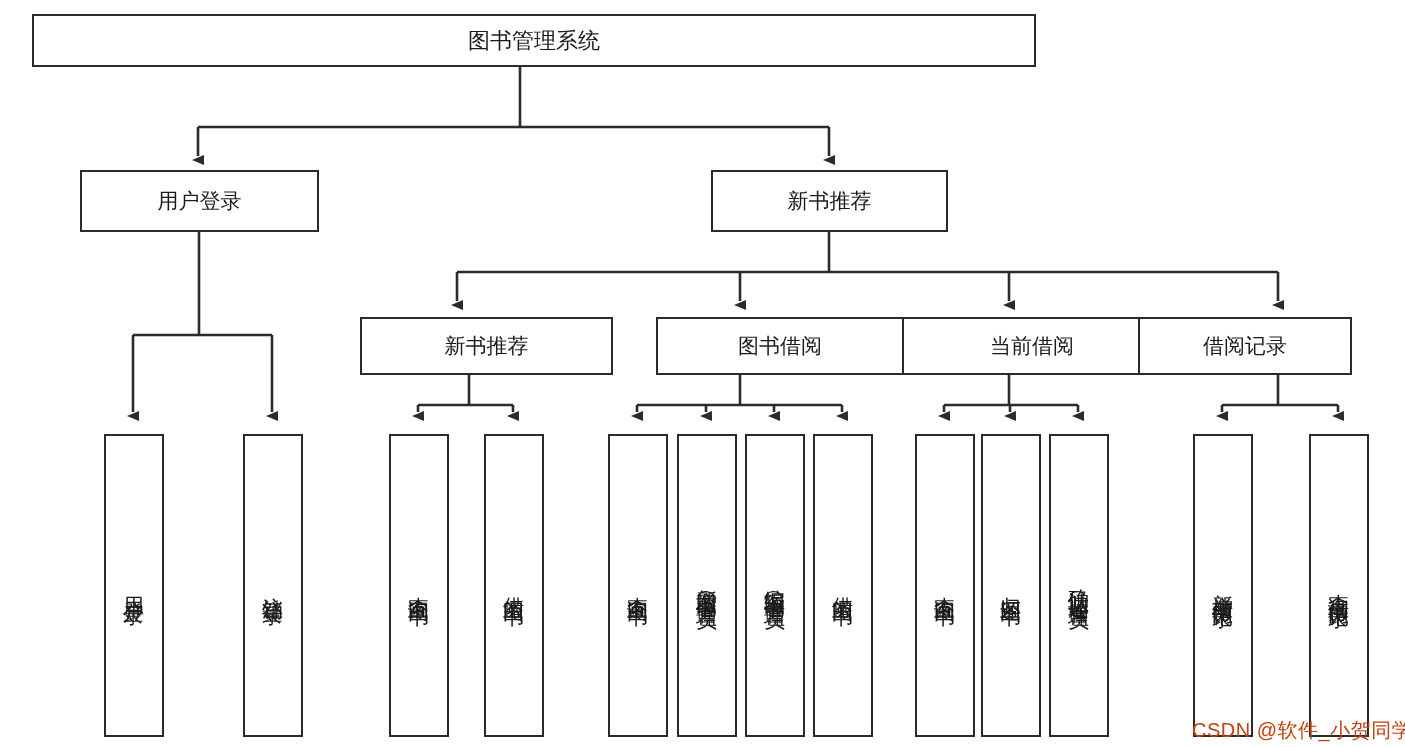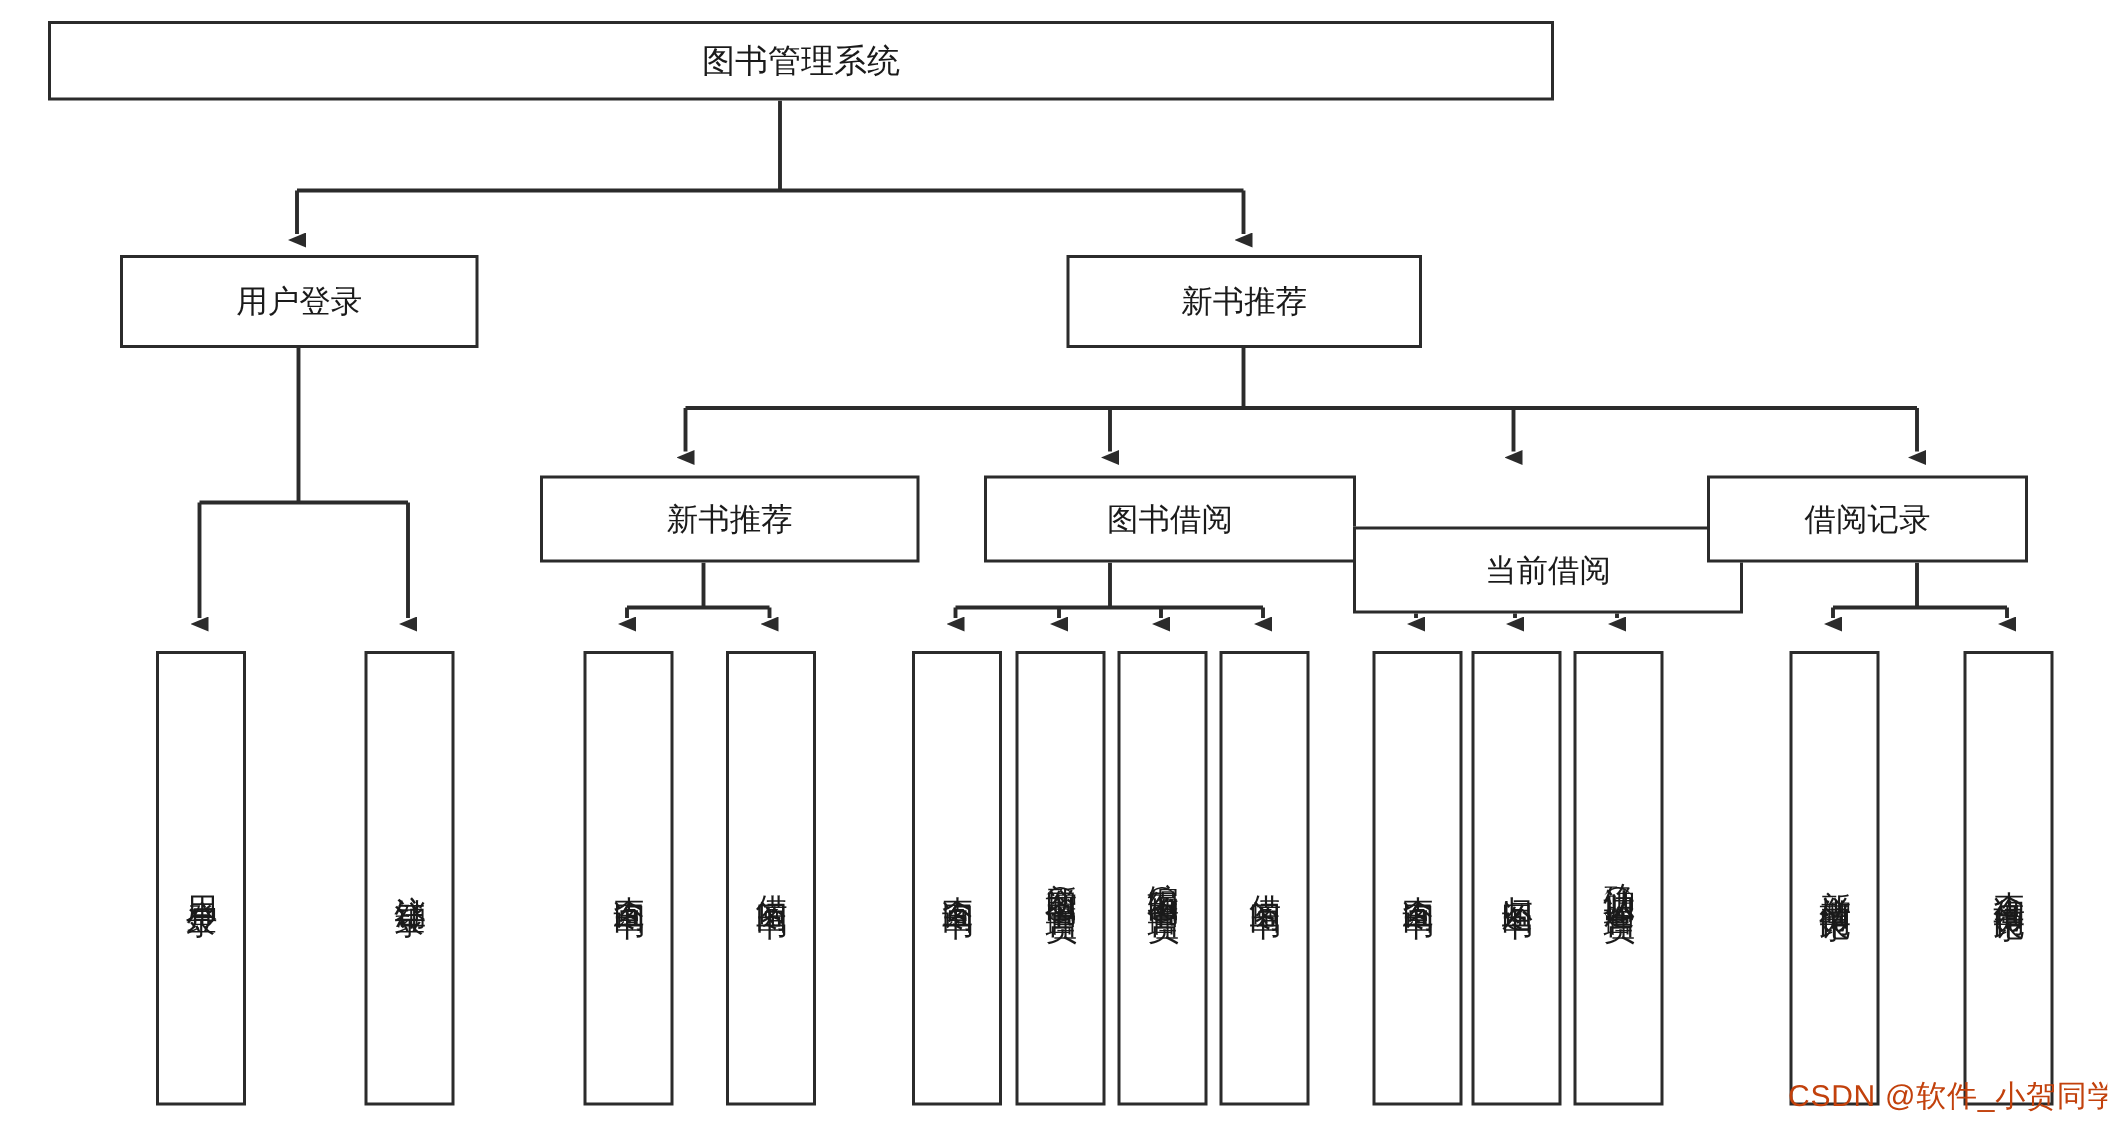--- a/index.html
+++ b/index.html
@@ -126,21 +126,21 @@
   <div class="node level2" style="left:711px; top:170px; width:237px; height:62px;">
     <span>新书推荐</span>
   </div>
 
   <div class="node level3" style="left:360px; top:317px; width:253px; height:58px;">
     <span>新书推荐</span>
   </div>
   <div class="node level3" style="left:632px; top:317px; width:248px; height:58px;margin-left:24px;">
     <span>图书借阅</span>
   </div>
-  <div class="node level3" style="left:902px; top:317px; width:260px; height:58px;margin-top:34px;">
+  <div class="node level3" style="left:902px; top:317px; width:260px; height:58px;">
     <span>当前借阅</span>
   </div>
   <div class="node level3" style="left:1138px; top:317px; width:214px; height:58px;">
     <span>借阅记录</span>
   </div>
 
   <div class="node leaf" style="left:104px; top:434px; width:60px; height:303px;">
     <span class="vtext">用户登录</span>
   </div>
   <div class="node leaf" style="left:243px; top:434px; width:60px; height:303px;">

